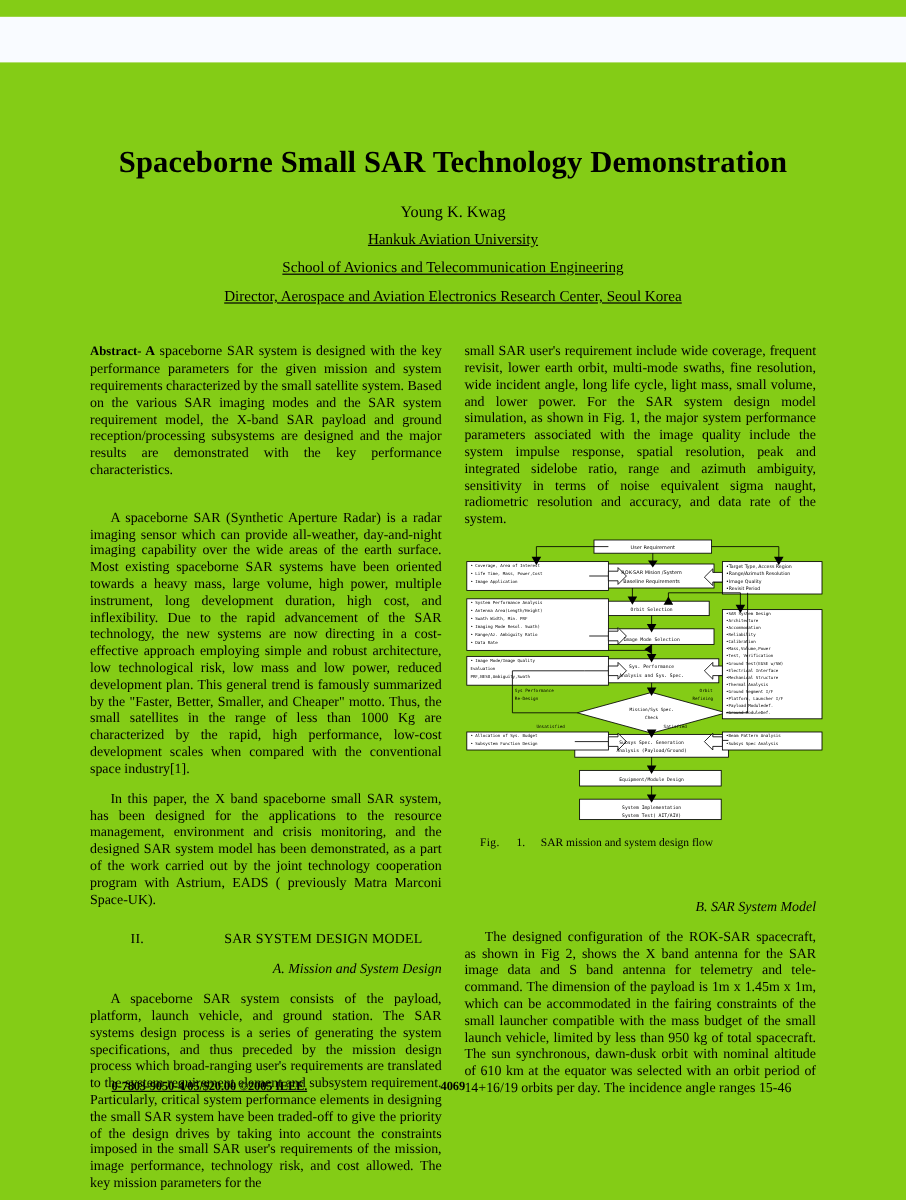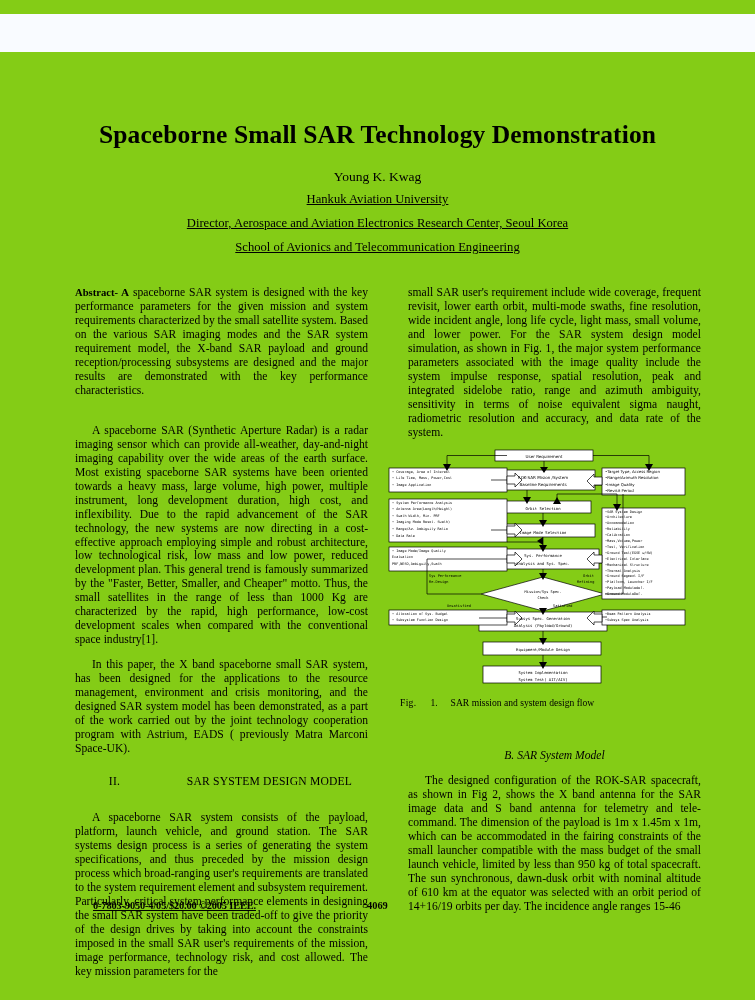--- a/index.html
+++ b/index.html
@@ -57,21 +57,21 @@
   
   .col {
     position: absolute;
     top: 286px;
     width: 293px;
     font-size: 11.6px;
     line-height: 1.205;
     text-align: justify;
   }
   .col-left  { left: 75px; }
-  .col-right { left: 408px; }
+  .col-right { left: 387px; }
 
   p.body {
     margin: 0;
     text-align: justify;
     text-indent: 0;
   }
   p.body.indent { text-indent: 17px; }
   .abstract-lead {
     font-weight: bold;
     font-size: 10.6px;
@@ -91,21 +91,21 @@
     font-weight: normal;
     text-align: center;
     letter-spacing: .2px;
   }
   .sec-head .num { display: inline-block; width: 78px; text-align: left; padding-left: 18px; }
   .sub-head {
     margin: 0;
     font-size: 11.6px;
     font-style: italic;
     font-weight: normal;
-    text-align: center;
+    text-align: right;
   }
 
   
   .figure {
     position: absolute;
     left: 387px;
     top: 446px;
     width: 299px;
     height: 240px;
   }
@@ -137,22 +137,22 @@
 <body>
 
 <div class="page">
 
   <div class="topband"></div>
 
   <div class="titleblock">
     <h1 class="paper-title">Spaceborne Small SAR Technology Demonstration</h1>
     <div class="author">Young K. Kwag</div>
     <div class="affil">Hankuk Aviation University</div>
+    <div class="affil">School of Avionics and Telecommunication Engineering</div>
     <div class="affil">Director, Aerospace and Aviation Electronics Research Center, Seoul Korea</div>
-    <div class="affil">School of Avionics and Telecommunication Engineering</div>
   </div>
 
   <div class="col col-left">
 
     <p class="body"><span class="abstract-lead">Abstract-</span><span class="abstract-lead2" style="padding-left:3px;">A</span> <span>spaceborne SAR system is designed with the key performance parameters for the given mission and system requirements characterized by the small satellite system. Based on the various SAR imaging modes and the SAR system requirement model, the X-band SAR payload and ground reception/processing subsystems are designed and the major results are demonstrated with the key performance characteristics.</span></p>
 
     <div class="gap-m"></div>
 
 
     <div class="gap-s"></div>
@@ -162,20 +162,21 @@
     <div class="gap-s"></div>
 
     <p class="body indent">In this paper, the X band spaceborne small SAR system, has been designed for the applications to the resource management, environment and crisis monitoring, and the designed SAR system model has been demonstrated, as a part of the work carried out by the joint technology cooperation program with Astrium, EADS ( previously Matra Marconi Space-UK).</p>
 
     <div class="gap-l"></div>
 
     <p class="sec-head"><span class="num">II.</span><span>SAR SYSTEM DESIGN MODEL</span></p>
 
     <div class="gap-s"></div>
 
+    <p class="sub-head">A. Mission and System Design</p>
 
     <div class="gap-s"></div>
 
     <p class="body indent">A spaceborne SAR system consists of the payload, platform, launch vehicle, and ground station. The SAR systems design process is a series of generating the system specifications, and thus preceded by the mission design process which broad-ranging user's requirements are translated to the system requirement element and subsystem requirement. Particularly, critical system performance elements in designing the small SAR system have been traded-off to give the priority of the design drives by taking into account the constraints imposed in the small SAR user's requirements of the mission, image performance, technology risk, and cost allowed. The key mission parameters for the</p>
   </div>
 
   <div class="col col-right">
     <p class="body">small SAR user's requirement include wide coverage, frequent revisit, lower earth orbit, multi-mode swaths, fine resolution, wide incident angle, long life cycle, light mass, small volume, and lower power. For the SAR system design model simulation, as shown in Fig. 1, the major system performance parameters associated with the image quality include the system impulse response, spatial resolution, peak and integrated sidelobe ratio, range and azimuth ambiguity, sensitivity in terms of noise equivalent sigma naught, radiometric resolution and accuracy, and data rate of the system.</p>
   </div>
 

